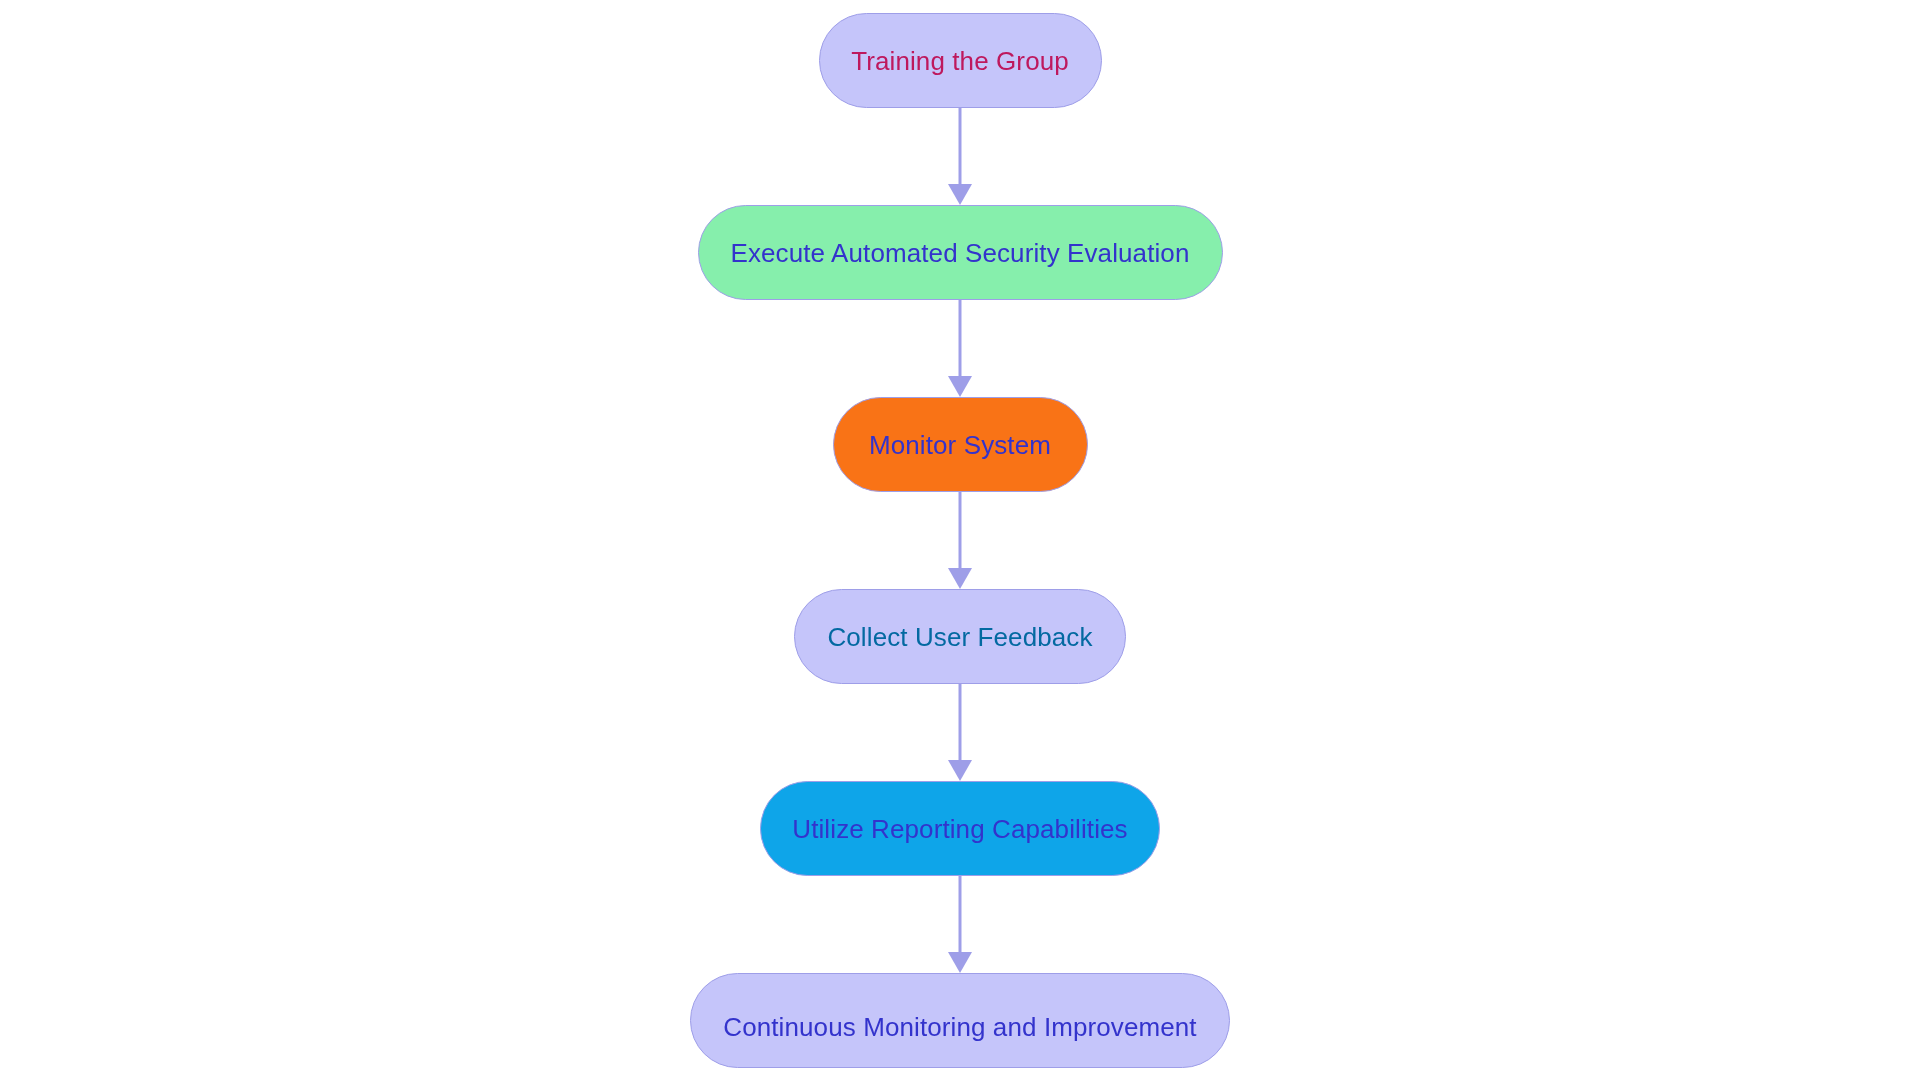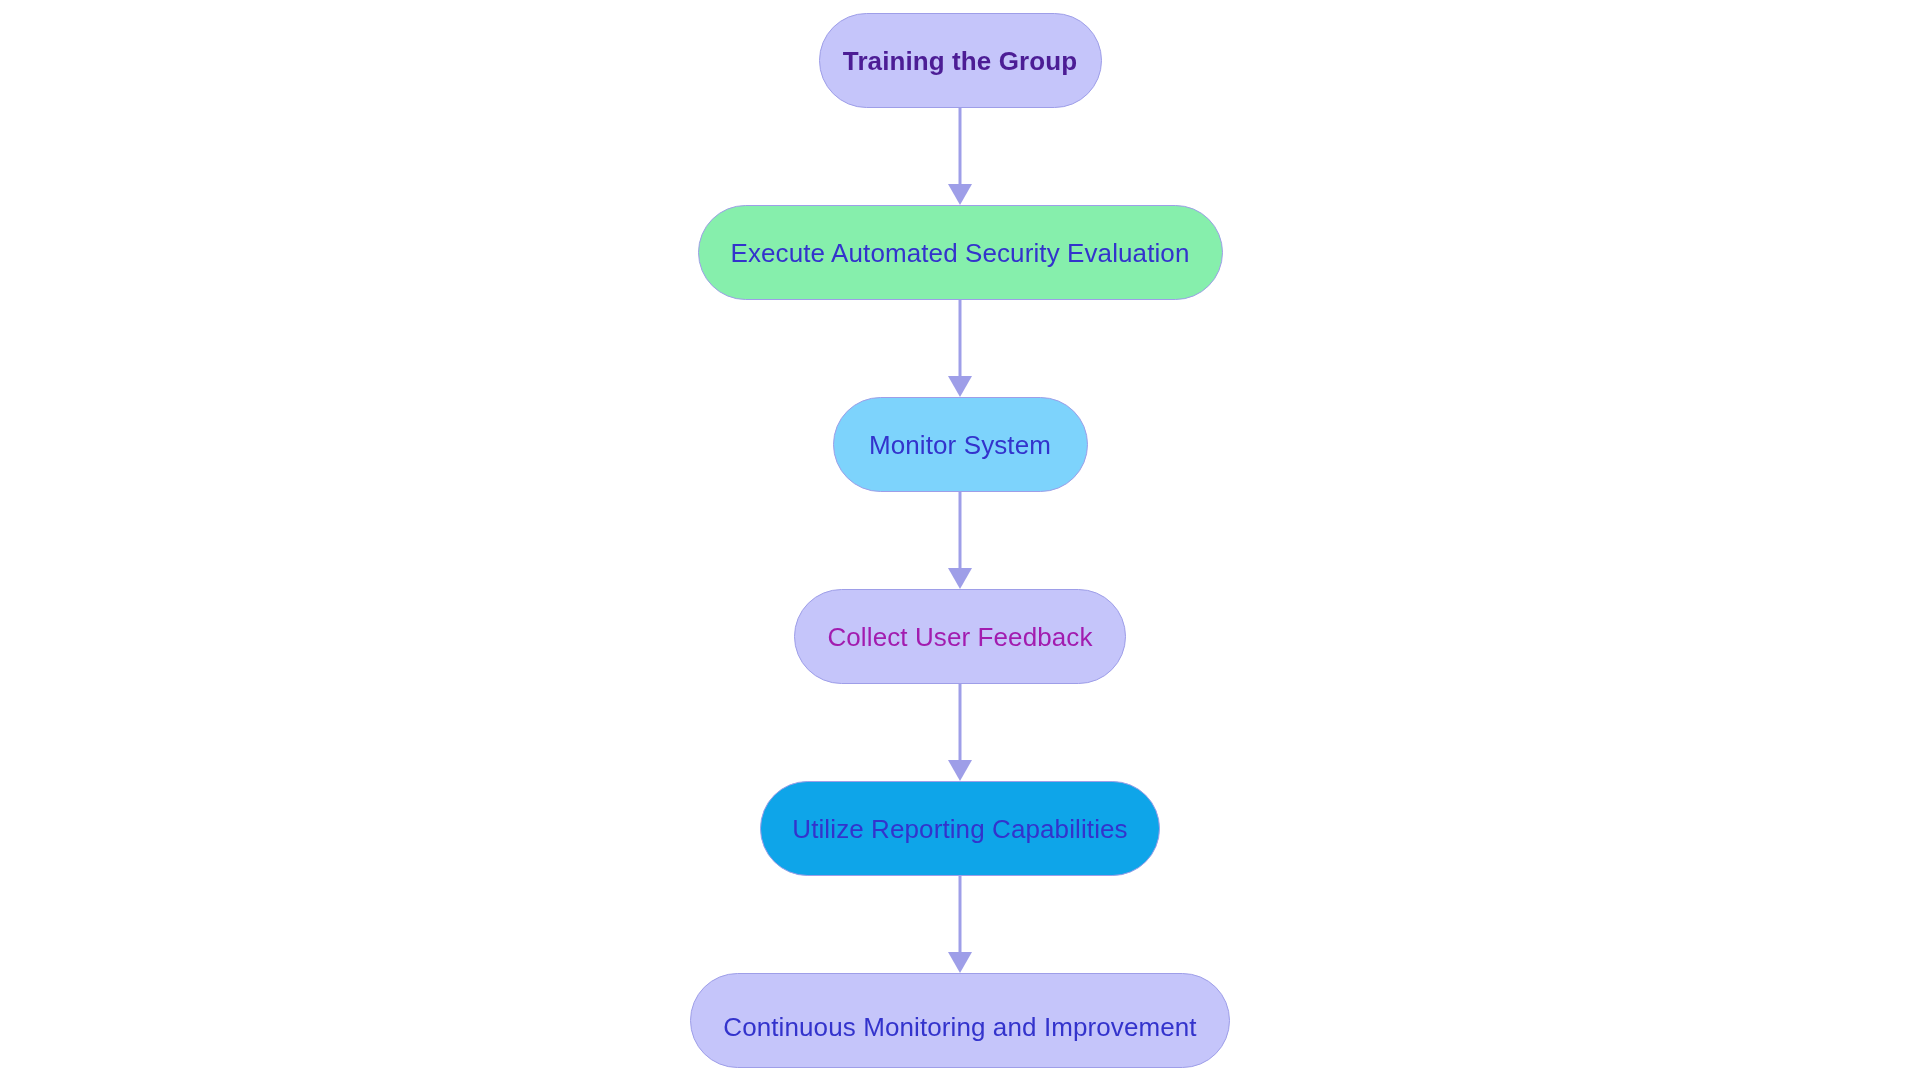--- a/index.html
+++ b/index.html
@@ -64,48 +64,48 @@
   }
 
   
   .node-0 { margin-top: 13px; }
 </style>
 </head>
 <body>
 
 <div id="flowchart" style="background: rgb(255, 255, 255);">
     <div class="node node-0" style="width: 283px; background: rgb(197, 197, 250); border-color: rgb(158, 158, 232);">
-      <span class="node-label" style="color: #4c1d95; font-weight: bold;">Training the Group</span>
+      <span class="node-label" style="color: #be185d;">Training the Group</span>
     </div>
     <div class="connector">
       <svg viewBox="0 0 40 97" xmlns="http://www.w3.org/2000/svg">
         <line x1="20" y1="0" x2="20" y2="80" stroke="#9e9ee8" stroke-width="3"></line>
         <polygon points="8,76 32,76 20,97" fill="#9e9ee8"></polygon>
       </svg>
     </div>
     <div class="node node-1" style="width: 525px; background: #86efac; border-color: rgb(158, 158, 232);">
       <span class="node-label" style="color: rgb(51, 51, 204);">Execute Automated Security Evaluation</span>
     </div>
     <div class="connector">
       <svg viewBox="0 0 40 97" xmlns="http://www.w3.org/2000/svg">
         <line x1="20" y1="0" x2="20" y2="80" stroke="#9e9ee8" stroke-width="3"></line>
         <polygon points="8,76 32,76 20,97" fill="#9e9ee8"></polygon>
       </svg>
     </div>
-    <div class="node node-2" style="width: 255px; background: #7dd3fc; border-color: rgb(158, 158, 232);">
+    <div class="node node-2" style="width: 255px; background: #f97316; border-color: rgb(158, 158, 232);">
       <span class="node-label" style="color: rgb(51, 51, 204);">Monitor System</span>
     </div>
     <div class="connector">
       <svg viewBox="0 0 40 97" xmlns="http://www.w3.org/2000/svg">
         <line x1="20" y1="0" x2="20" y2="80" stroke="#9e9ee8" stroke-width="3"></line>
         <polygon points="8,76 32,76 20,97" fill="#9e9ee8"></polygon>
       </svg>
     </div>
     <div class="node node-3" style="width: 332px; background: rgb(197, 197, 250); border-color: rgb(158, 158, 232);">
-      <span class="node-label" style="color: #a21caf;">Collect User Feedback</span>
+      <span class="node-label" style="color: #0369a1;">Collect User Feedback</span>
     </div>
     <div class="connector">
       <svg viewBox="0 0 40 97" xmlns="http://www.w3.org/2000/svg">
         <line x1="20" y1="0" x2="20" y2="80" stroke="#9e9ee8" stroke-width="3"></line>
         <polygon points="8,76 32,76 20,97" fill="#9e9ee8"></polygon>
       </svg>
     </div>
     <div class="node node-4" style="width: 400px; background: #0ea5e9; border-color: rgb(158, 158, 232);">
       <span class="node-label" style="color: rgb(51, 51, 204);">Utilize Reporting Capabilities</span>
     </div>

